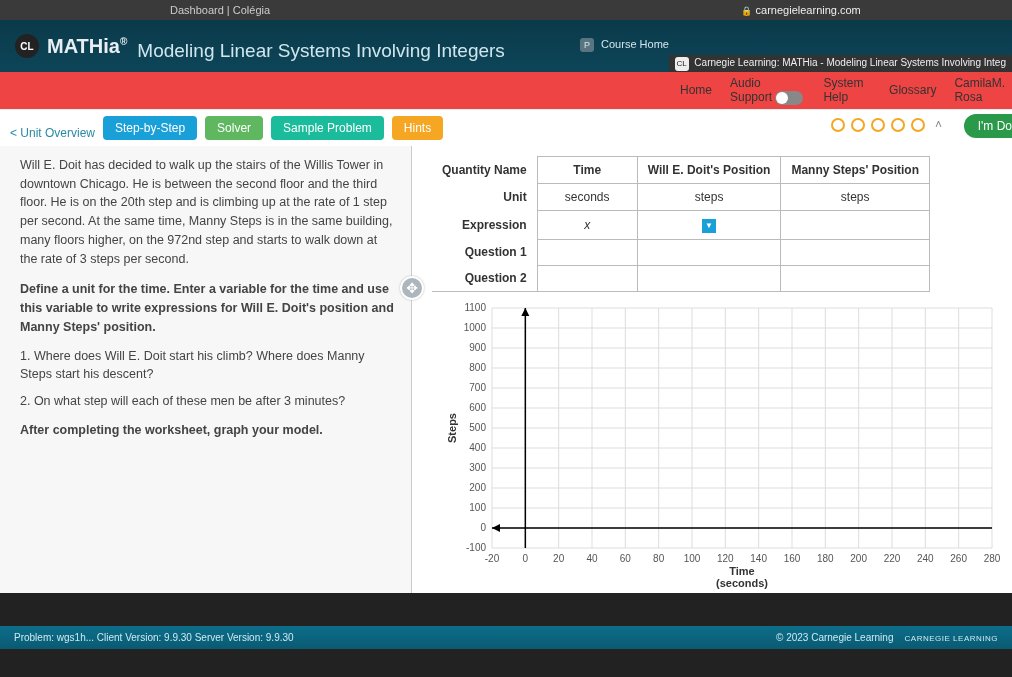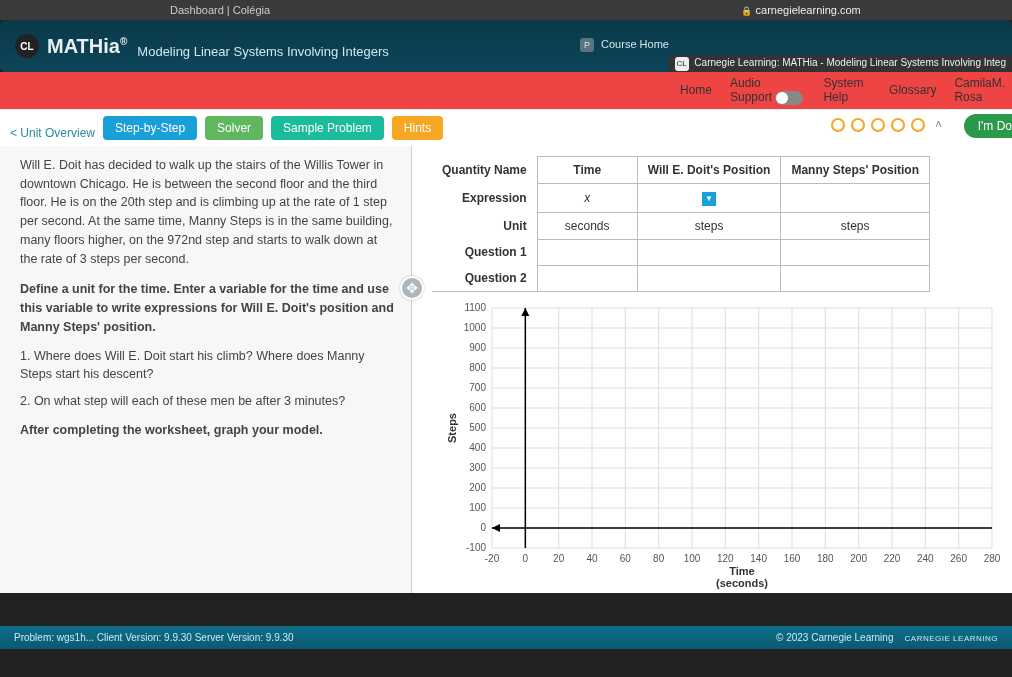--- a/index.html
+++ b/index.html
@@ -30,31 +30,30 @@
   }
   .lock-icon { font-size: 9px; }
   .app-header {
     background: linear-gradient(180deg, #0a3a4a 0%, #0d4558 100%);
     color: white;
     height: 52px;
     display: flex;
     align-items: center;
     padding: 0 15px;
     position: relative;
-    border-radius: 6px;
   }
   .logo-circle {
     width: 24px; height: 24px; border-radius: 50%;
     background: #222; color: white; font-weight: bold; font-size: 10px;
     display: flex; align-items: center; justify-content: center;
     margin-right: 8px;
   }
   .brand { font-size: 20px; font-weight: bold; color: #e8eef2; }
   .brand sup { font-size: 10px; }
-  .module-title { margin-left: 10px; font-size: 13px; color: #d0e6ee; margin-top: 10px;}
+  .module-title { margin-left: 10px; font-size: 19px; color: #d0e6ee; margin-top: 10px;}
   .course-home {
     position: absolute; left: 580px; top: 18px;
     color: #d0e6ee; font-size: 11px;
   }
   .course-home .pbox {
     display:inline-block; width:14px; height:14px; background:#5a7580;
     border-radius:3px; text-align:center; font-size:9px; line-height:14px;
     margin-right:4px;
   }
   .top-right-tabs {
@@ -241,30 +240,30 @@
 
     <table class="worksheet">
       <tbody>
           <tr>
         <th class="rowhead">Quantity Name</th>
         <td><b>Time</b></td>
         <td><b>Will E. Doit's Position</b></td>
         <td><b>Manny Steps' Position</b></td>
       </tr>
       <tr>
-        <td class="rowhead">Expression</td>
-        <td><i>x</i></td>
-        <td><span class="dd">▼</span></td>
-        <td></td>
-      </tr>
-      <tr>
         <td class="rowhead">Unit</td>
         <td>seconds</td>
         <td>steps</td>
         <td>steps</td>
+      </tr>
+      <tr>
+        <td class="rowhead">Expression</td>
+        <td><i>x</i></td>
+        <td><span class="dd">▼</span></td>
+        <td></td>
       </tr>
       <tr>
         <td class="rowhead">Question 1</td>
         <td></td>
         <td></td>
         <td></td>
       </tr>
       <tr>
         <td class="rowhead" style="border-bottom:1px solid #bbb">Question 2</td>
         <td></td>

